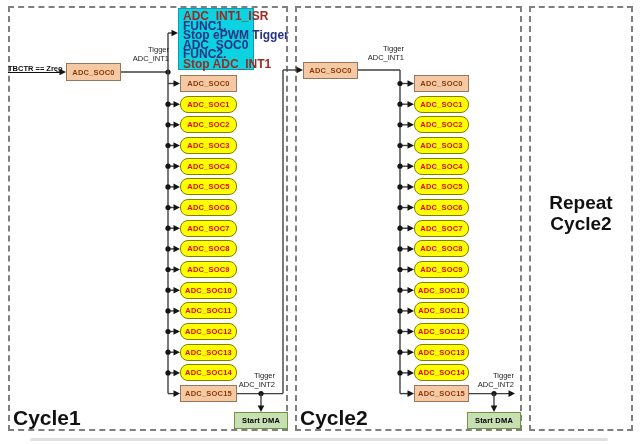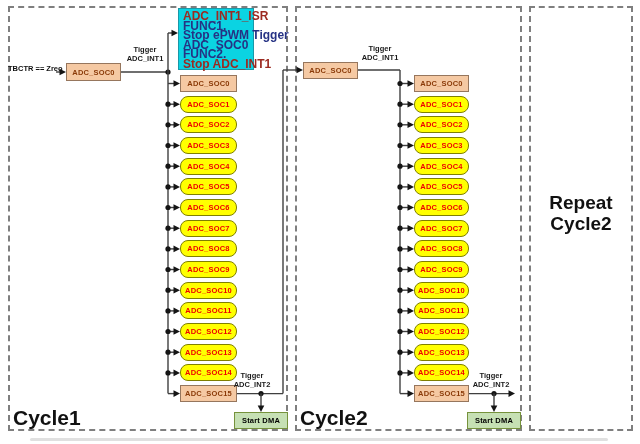--- a/index.html
+++ b/index.html
@@ -27,26 +27,26 @@
   .salmon{background:var(--p-salmon_fill);border-color:var(--p-salmon_border);color:var(--p-salmon_text);}
   .yellow{background:var(--p-yellow_fill);border-color:var(--p-yellow_border);color:var(--p-yellow_text);border-radius:8px;}
   .green{background:var(--p-green_fill);border-color:var(--p-green_border);color:#000;}
   .isr-box{
     position:absolute;left:178px;top:8px;width:76px;height:62px;box-sizing:border-box;
     background:var(--p-cyan_fill);border:1px solid var(--p-cyan_border);z-index:2;
     padding:3px 0 0 4px;
   }
   .isr-line{font-weight:bold;font-size:12px;line-height:9.6px;white-space:nowrap;}
   .small-label{
-    position:absolute;font-weight:bold;font-size:7.5px;line-height:9.3px;color:#1a1a1a;
-    text-align:center;z-index:3;white-space:nowrap;
+    position:absolute;font-weight:normal;font-size:7.5px;line-height:9.3px;color:#1a1a1a;
+    text-align:right;z-index:3;white-space:nowrap;
   }
   .entry-label{
     position:absolute;left:8px;top:64px;font-weight:bold;font-size:7.5px;color:#111;
-    z-index:3;white-space:nowrap;
+    text-decoration:underline;z-index:3;white-space:nowrap;
   }
   .edge-shadow{
     position:absolute;left:30px;top:438px;width:578px;height:3px;background:#c2c2c2;
     opacity:.5;border-radius:2px;
   }
 </style>
 </head>
 <body>
 
 <div class="canvas">

